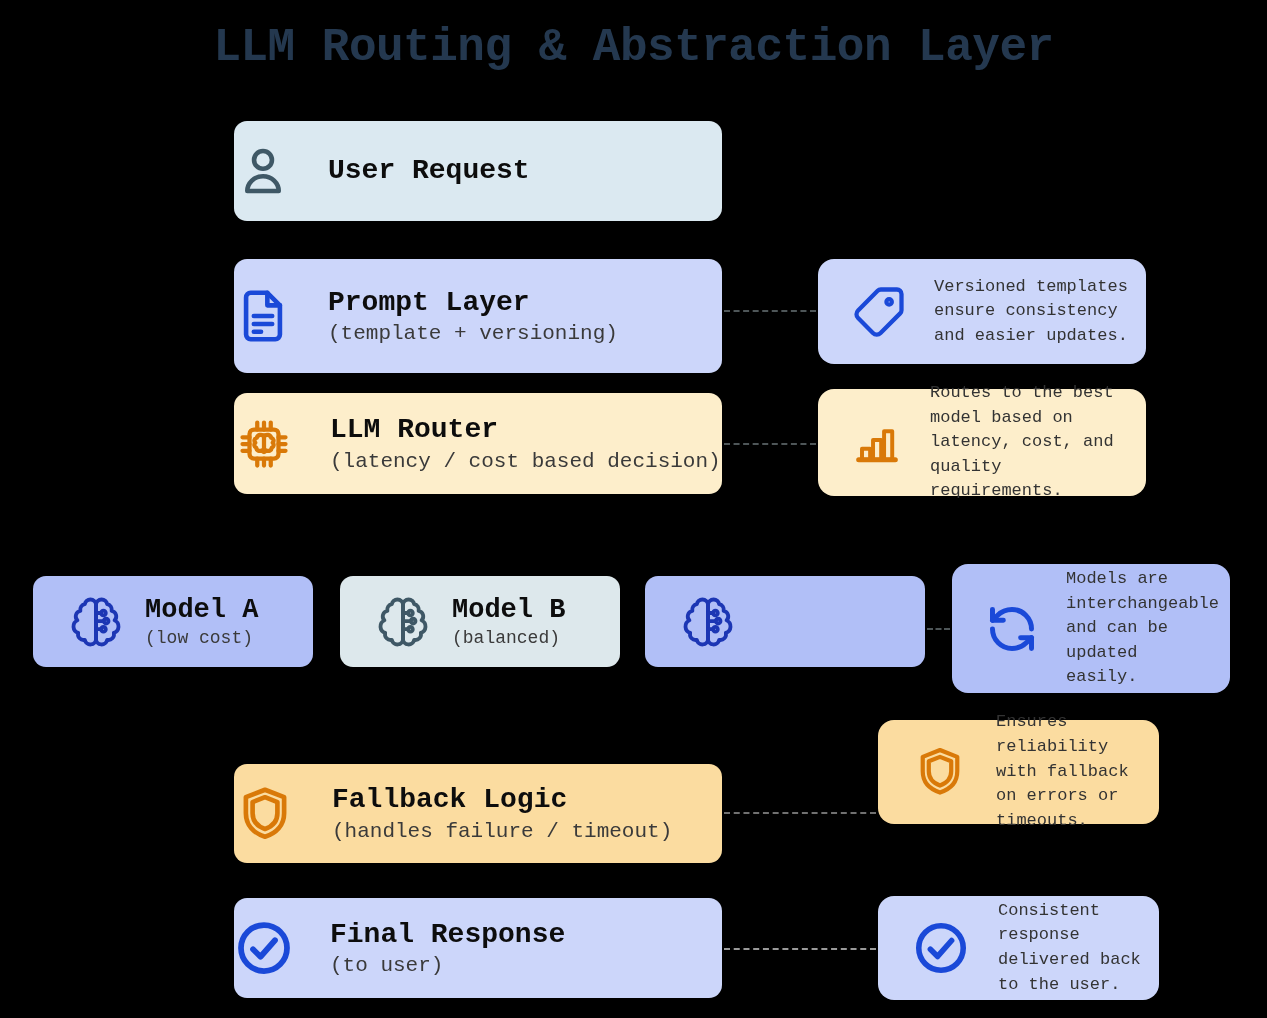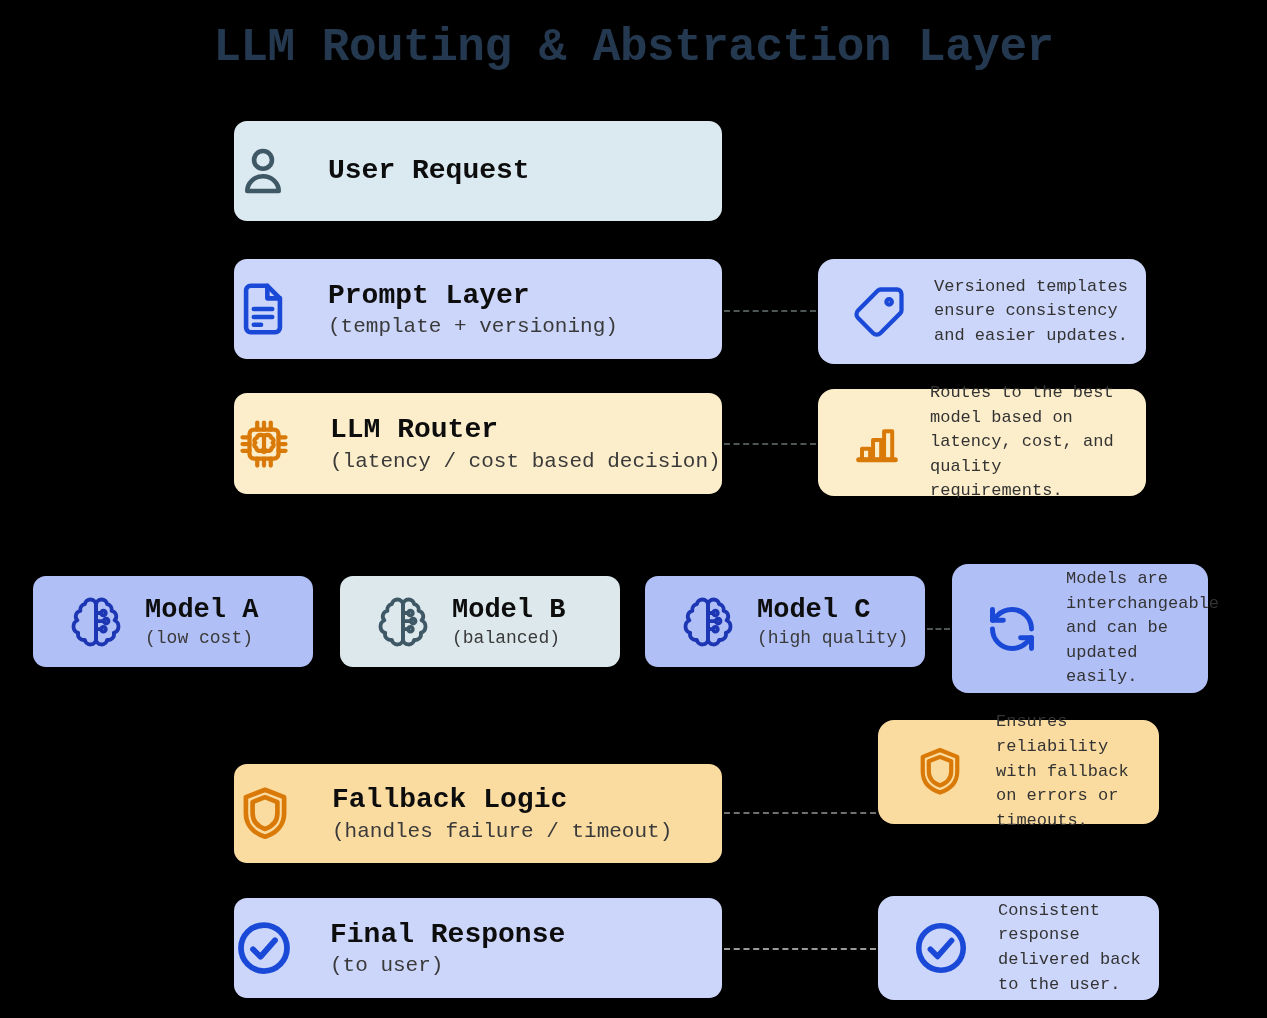--- a/index.html
+++ b/index.html
@@ -7,32 +7,32 @@
     position:relative;width:1267px;height:1018px;background:#000;
     font-family:Liberation Mono, monospace;overflow:hidden;
   }
   .diagram-title{
     position:absolute;left:0;top:22px;width:100%;text-align:center;
     font-size:46px;font-weight:700;letter-spacing:-0.5px;color:var(--title-color);margin:0;
   }
   .box{position:absolute;display:flex;align-items:center;box-sizing:border-box;}
   .main{left:234px;width:488px;border-radius:13px;gap:36px;}
   .pos-user{top:121px;height:100px;}
-  .pos-prompt{top:259px;height:100px;}
+  .pos-prompt{top:259px;height:114px;}
   .pos-router{top:393px;height:101px;}
   .pos-fallback{top:764px;height:99px;}
   .pos-final{top:898px;height:100px;}
   .model{top:576px;width:280px;height:91px;border-radius:13px;padding-left:36px;gap:22px;}
   .pos-model-a{left:33px;}
   .pos-model-b{left:340px;}
   .pos-model-c{left:645px;}
   .note{border-radius:16px;padding-left:34px;gap:28px;}
   .pos-note-prompt{left:818px;top:259px;width:328px;height:105px;}
   .pos-note-router{left:818px;top:389px;width:328px;height:107px;}
-  .pos-note-models{left:952px;top:564px;width:256px;height:129px;}
+  .pos-note-models{left:952px;top:564px;width:278px;height:129px;}
   .pos-note-fallback{left:878px;top:720px;width:281px;height:104px;}
   .pos-note-final{left:878px;top:896px;width:281px;height:104px;}
   .box-title{font-size:28px;font-weight:700;color:#0d0d0d;line-height:1.15;}
   .box-sub{font-size:21px;color:#3a3a3a;margin-top:3px;}
   .model .box-title{font-size:27px;}
   .model .box-sub{font-size:18px;margin-top:2px;}
   .note-text{font-size:17px;color:#333;line-height:1.45;}
   .w205{width:205px;}
   .w150{width:150px;}
   .w175{width:175px;}
@@ -135,24 +135,20 @@
     <span class="icon ic-navy">
       <svg width="54" height="54" viewBox="0 0 24 24" fill="none" stroke="currentColor" stroke-width="1.7" stroke-linecap="round" stroke-linejoin="round">
         <path d="M9.5 2A2.5 2.5 0 0 1 12 4.5v15a2.5 2.5 0 0 1-4.96.44 2.5 2.5 0 0 1-2.96-3.08 3 3 0 0 1-.34-5.58 2.5 2.5 0 0 1 1.32-4.24 2.5 2.5 0 0 1 1.98-3A2.5 2.5 0 0 1 9.5 2Z"></path>
         <path d="M14.5 2A2.5 2.5 0 0 0 12 4.5v15a2.5 2.5 0 0 0 4.96.44 2.5 2.5 0 0 0 2.96-3.08 3 3 0 0 0 .34-5.58 2.5 2.5 0 0 0-1.32-4.24 2.5 2.5 0 0 0-1.98-3A2.5 2.5 0 0 0 14.5 2Z"></path>
         <circle cx="15.3" cy="8" r="1.05"></circle>
           <circle cx="16.5" cy="11.6" r="1.05"></circle>
           <circle cx="15.3" cy="15.2" r="1.05"></circle>
         <path d="M12 8h2.2M12 11.6h3.4M12 15.2h2.2"></path>
       </svg>
     </span>
-    <div class="txt">
-      <div class="box-title">Model C</div>
-      <div class="box-sub">(high quality)</div>
-    </div>
   </div>
 
   <div class="box main pos-fallback" style="background-color: rgb(251, 220, 160);">
     <span class="icon ic-orange">
       <svg width="62" height="62" viewBox="0 0 24 24" fill="none" stroke="currentColor" stroke-width="1.8" stroke-linecap="round" stroke-linejoin="round">
         <path d="M12 2.6l7.4 2.9v6.2c0 4.7-3.1 7.7-7.4 9.1-4.3-1.4-7.4-4.4-7.4-9.1V5.5z"></path>
         <path d="M12 5.5l4.8 1.9v4.3c0 3.1-2 5.1-4.8 6.1-2.8-1-4.8-3-4.8-6.1V7.4z"></path>
       </svg>
     </span>
     <div class="txt">

